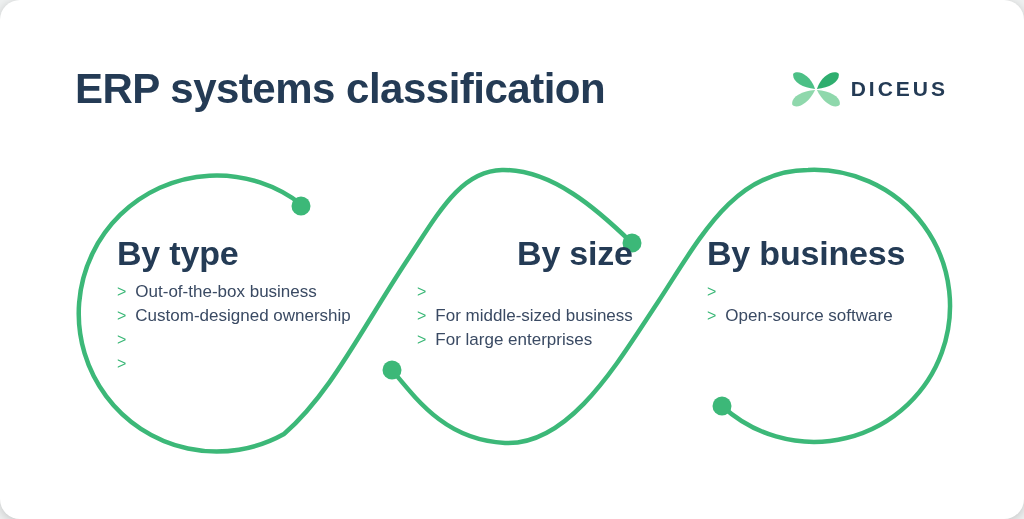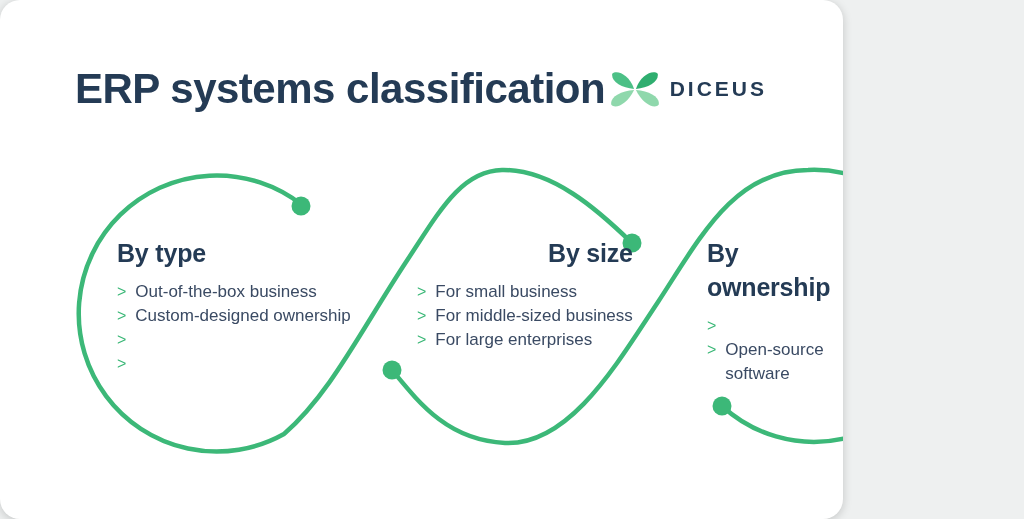--- a/index.html
+++ b/index.html
@@ -4,21 +4,21 @@
 <style>
   * { margin: 0; padding: 0; box-sizing: border-box; }
   html, body {
     width: 1024px; height: 519px;
     background: #eef0f0;
     font-family: "Liberation Sans", sans-serif;
   }
   .card {
     position: absolute;
     left: 0; top: 0;
-    width: 843px; height: 519px;
+    width: 1024px; height: 519px;
     background: #ffffff;
     border-radius: 20px;
     box-shadow: 0 2px 10px rgba(0,0,0,0.18);
     overflow: hidden;
   }
   .page-title {
     position: absolute;
     left: 75px; top: 66px;
     font-size: 42px;
     font-weight: 700;
@@ -45,21 +45,21 @@
     pointer-events: none;
   }
   .section {
     position: absolute;
     top: 236px;
   }
   .section.sec-0 { left: 117px; }
   .section.sec-1 { left: 417px; text-align: right; }
   .section.sec-2 { left: 707px; }
   .section h2 {
-    font-size: 25px;
+    font-size: 34px;
     font-weight: 700;
     color: #243b55;
     line-height: 34px;
     margin-bottom: 10px;
     letter-spacing: -0.2px;
   }
   .section ul { list-style: none; }
   .section li {
     display: flex;
     align-items: baseline;
@@ -121,35 +121,34 @@
         <span class="chev">&gt;</span>
       </li>
     </ul>
   </div>
 
   <div class="section sec-1">
     <h2>By size</h2>
     <ul>
       <li>
         <span class="chev">&gt;</span>
-        <span>For small business</span>
       </li>
       <li>
         <span class="chev">&gt;</span>
         <span>For middle-sized business</span>
       </li>
       <li>
         <span class="chev">&gt;</span>
         <span>For large enterprises</span>
       </li>
     </ul>
   </div>
 
   <div class="section sec-2">
-    <h2>By ownership</h2>
+    <h2>By business</h2>
     <ul>
       <li>
         <span class="chev">&gt;</span>
       </li>
       <li>
         <span class="chev">&gt;</span>
         <span>Open-source software</span>
       </li>
     </ul>
   </div>

